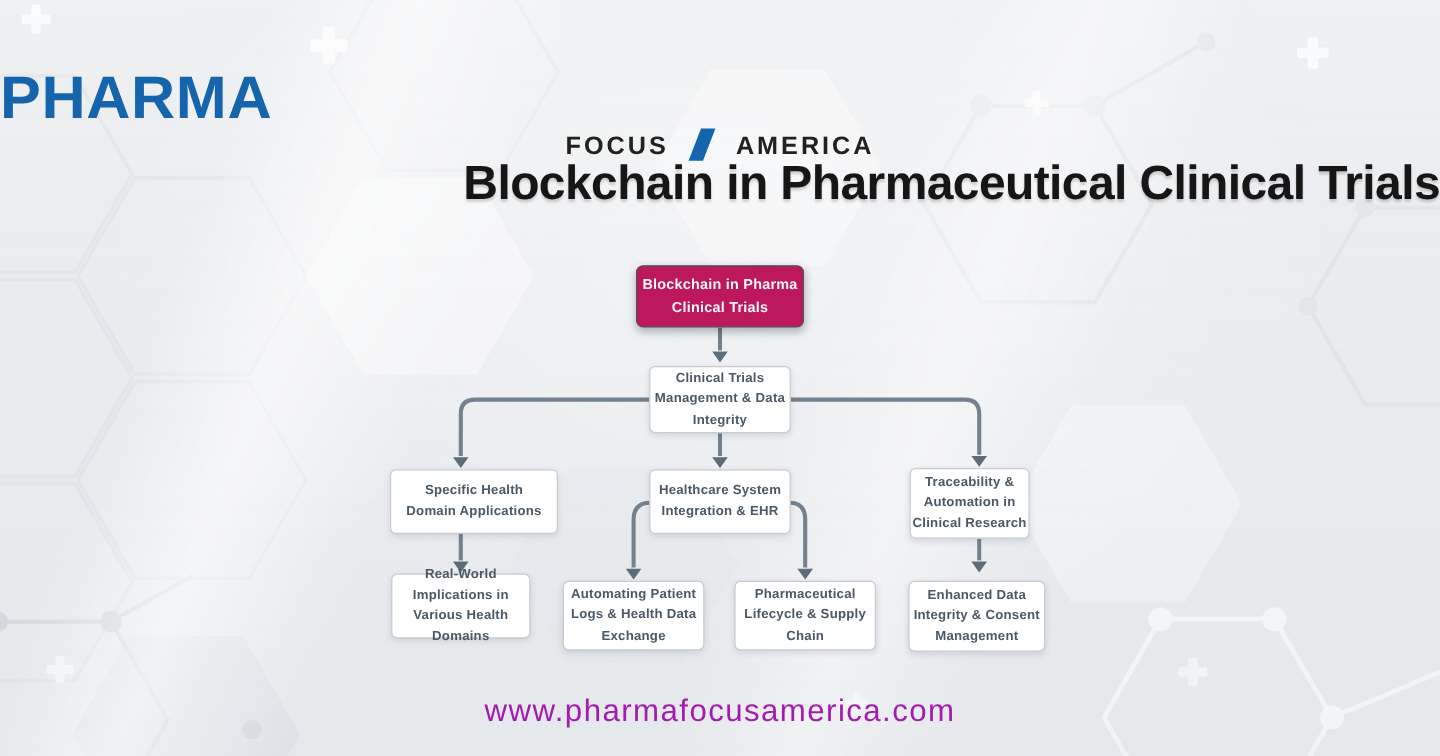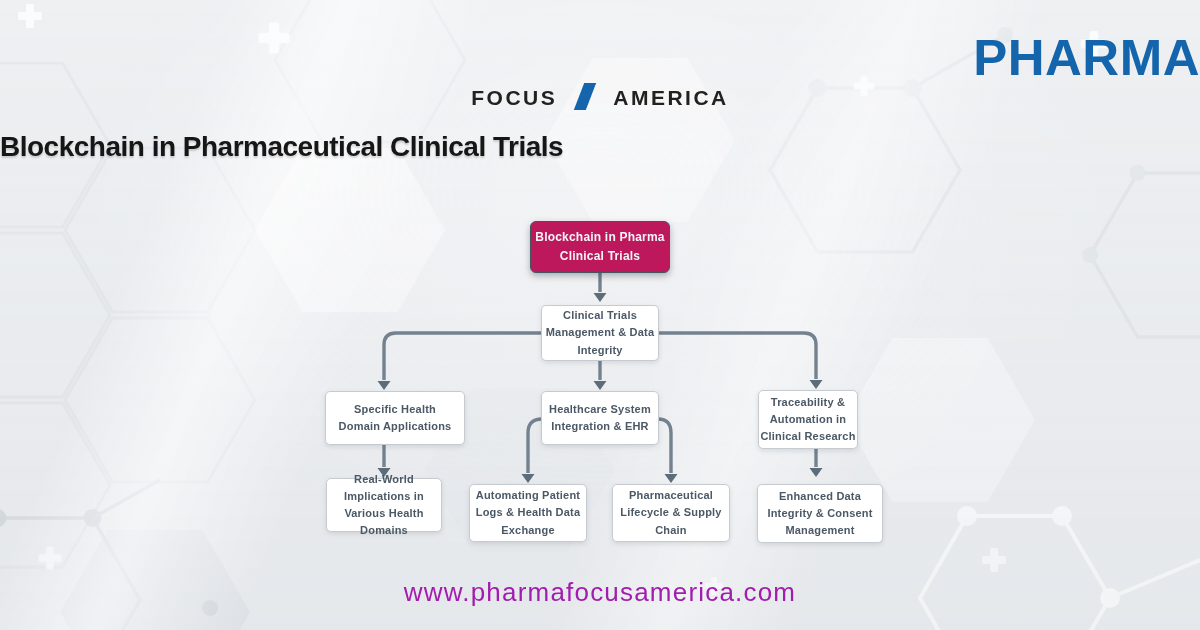--- a/index.html
+++ b/index.html
@@ -17,42 +17,42 @@
     position: absolute; inset: 0; z-index: 1; pointer-events: none;
     background:
       linear-gradient(112deg, rgba(255,255,255,0) 16%, rgba(255,255,255,0.55) 24%, rgba(255,255,255,0) 34%),
       linear-gradient(112deg, rgba(255,255,255,0) 55%, rgba(255,255,255,0.40) 63%, rgba(255,255,255,0) 72%),
       radial-gradient(ellipse at 50% 30%, rgba(255,255,255,0.35), rgba(255,255,255,0) 60%),
       linear-gradient(180deg, rgba(255,255,255,0.25) 0%, rgba(222,226,230,0.35) 100%);
   }
   .content { position: absolute; inset: 0; z-index: 2; }
 
   
-  .logo { position: absolute; top: 32px; left: 0; right: 0; text-align: right; }
+  .logo { position: absolute; top: 56px; left: 0; right: 0; text-align: left; }
   .logo-primary {
     font-size: 51px; font-weight: 700; letter-spacing: 0.5px;
     color: #1565ac; line-height: 1; transform: scaleY(0.98);
   }
   .logo-secondary {
     margin-top: 1px;
     display: flex; align-items: center; justify-content: center; gap: 22px;
     font-size: 21px; font-weight: 700; letter-spacing: 2.5px; color: #21211f;
     line-height: 1;
   }
   .logo-slash {
     display: inline-block; width: 12px; height: 27px;
     background: #1565ac; transform: skewX(-21deg);
     position: relative; top: -1px;
   }
 
   
   .page-title {
     position: absolute; top: 131px; left: 0; right: 0;
-    text-align: left;
-    font-size: 28px; font-weight: 700; letter-spacing: -0.5px;
+    text-align: right;
+    font-size: 40px; font-weight: 700; letter-spacing: -0.5px;
     color: #161616;
     text-shadow: 0 2px 2px rgba(0,0,0,0.16);
   }
 
   
   .diagram { position: absolute; inset: 0; }
   .connectors { position: absolute; inset: 0; }
   .node {
     position: absolute;
     display: flex; align-items: center; justify-content: center;
@@ -227,20 +227,20 @@
 Domains</div>
 
     <div class="node" style="left:469px; top:484px; width:118px; height:58px;">Automating Patient
 Logs &amp; Health Data
 Exchange</div>
 
     <div class="node" style="left:612px; top:484px; width:118px; height:58px;">Pharmaceutical
 Lifecycle &amp; Supply
 Chain</div>
 
-    <div class="node" style="left:757px; top:484px; width:126px; height:59px;">Enhanced Data
+    <div class="node" style="left:757px; top:484px; width:114px; height:59px;">Enhanced Data
 Integrity &amp; Consent
 Management</div>
   </div>
 
   <div class="footer-url">www.pharmafocusamerica.com</div>
 
 </div>
 
 </body></html>

